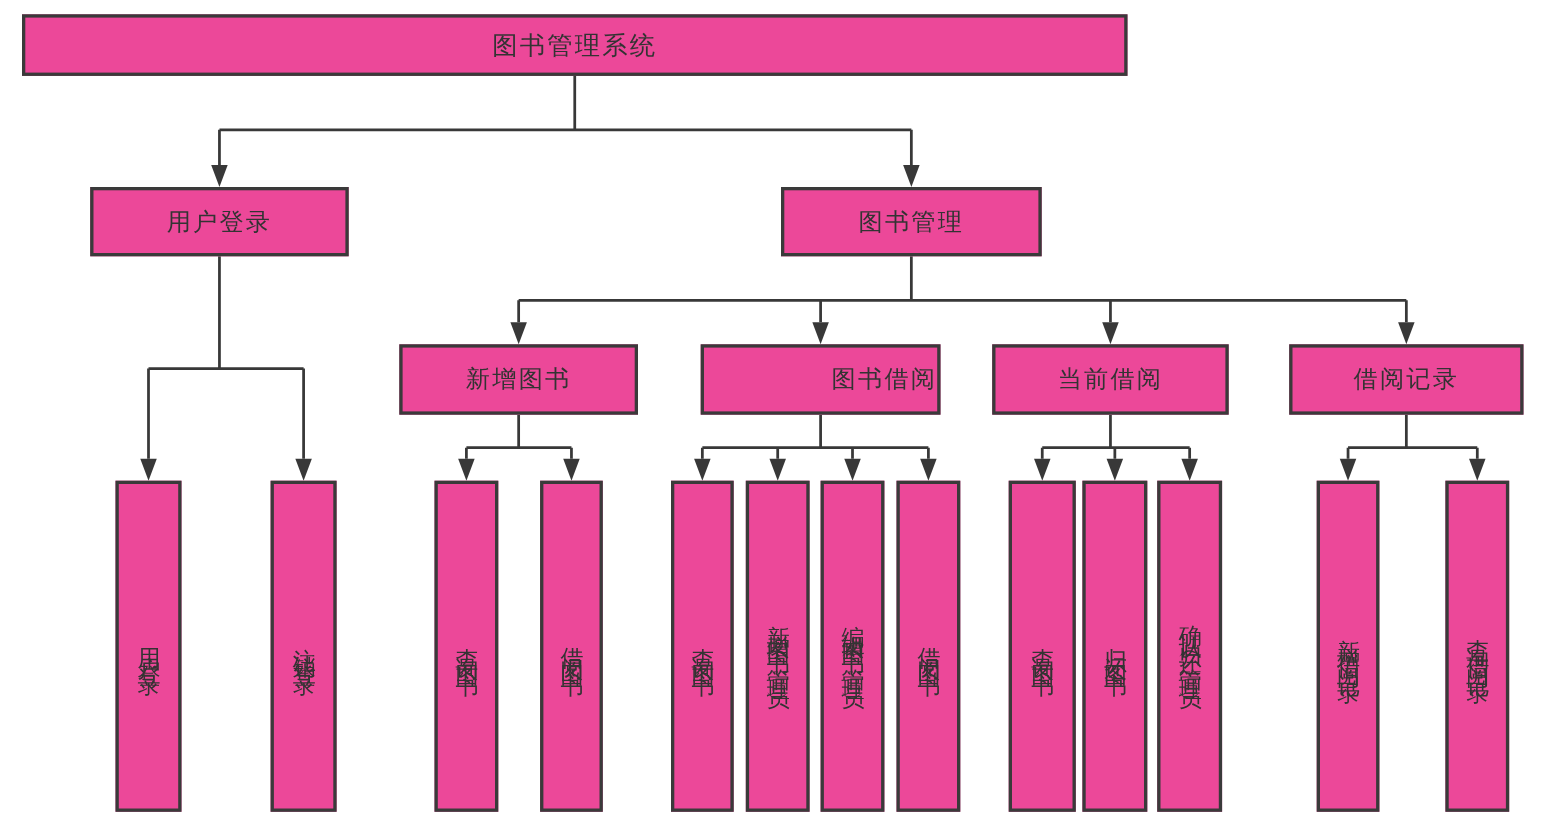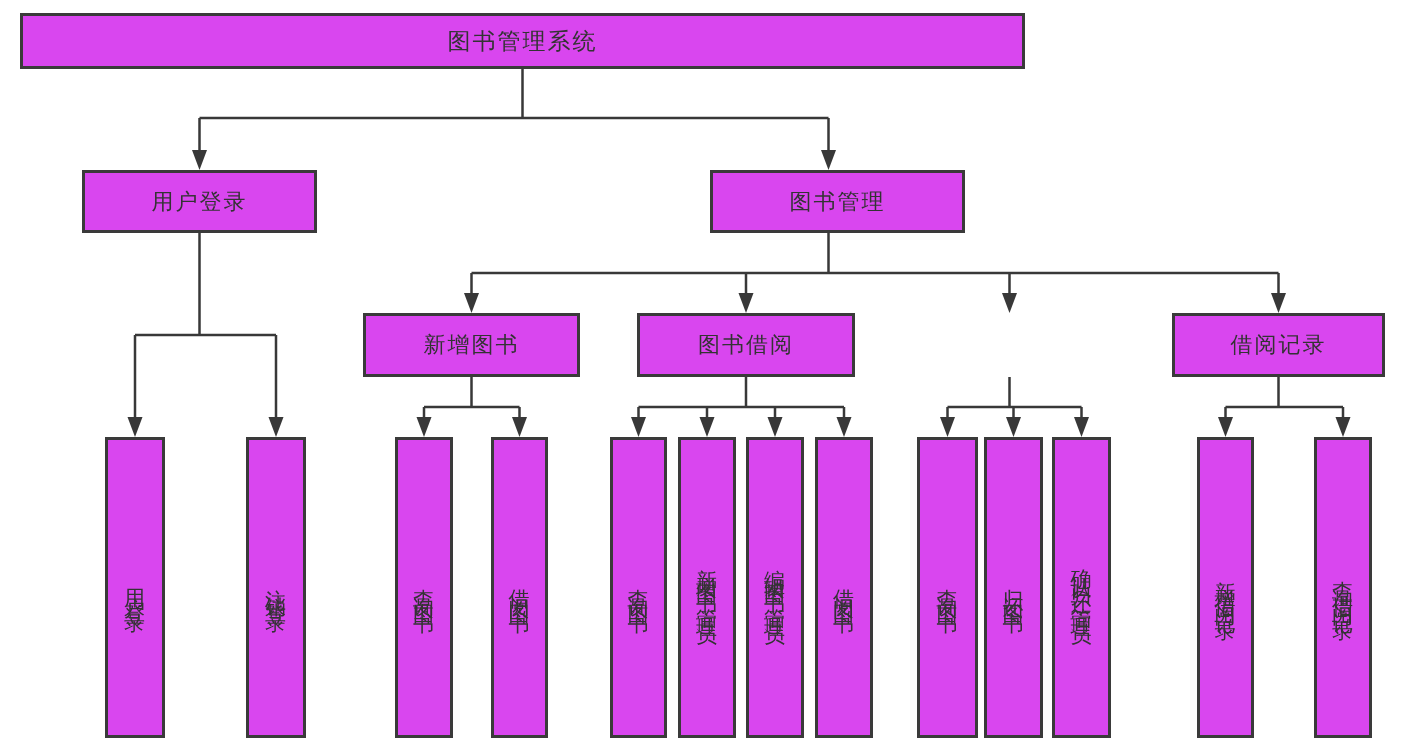--- a/index.html
+++ b/index.html
@@ -9,21 +9,21 @@
     height: 747px;
     background: #ffffff;
     font-family: "Liberation Sans", "DejaVu Sans", sans-serif;
     color: #333333;
     overflow: hidden;
   }
   .node {
     position: absolute;
     box-sizing: border-box;
     border: 3px solid #3a3a3a;
-    background: #d946ef;
+    background: #ec4899;
     display: flex;
     align-items: center;
     justify-content: center;
     text-align: center;
     color: #333333;
   }
   .node-h { font-size: 22px; letter-spacing: 2px; }
   .node-root { font-size: 23px; letter-spacing: 2px; }
   .vtext {
     writing-mode: vertical-rl;
@@ -92,29 +92,32 @@
     <polygon points="1343,437 1335.5,417 1350.5,417"></polygon>
   </svg>
 
   <div class="node node-root" style="left:20px; top:13px; width:1005px; height:56px;">
     <span>图书管理系统</span>
   </div>
 
   <div class="node node-h" style="left:82px; top:170px; width:235px; height:63px;">
     <span>用户登录</span>
   </div>
-  <div class="node node-h" style="left:710px; top:170px; width:255px; height:63px;">
+  <div class="node node-h" style="left:710px; top:170px; width:237px; height:63px;">
     <span>图书管理</span>
   </div>
 
   <div class="node node-h" style="left:363px; top:313px; width:217px; height:64px;">
     <span>新增图书</span>
   </div>
-  <div class="node node-h" style="left:637px; top:313px; width:218px; height:64px;">
+  <div class="node node-h" style="left:637px; top:313px; width:218px; height:64px;justify-content:flex-end;">
     <span>图书借阅</span>
+  </div>
+  <div class="node node-h" style="left:902px; top:313px; width:215px; height:64px;">
+    <span>当前借阅</span>
   </div>
   <div class="node node-h" style="left:1172px; top:313px; width:213px; height:64px;">
     <span>借阅记录</span>
   </div>
 
   <div class="node" style="left:105px; top:437px; width:60px; height:301px;">
     <span class="vtext">用户登录</span>
   </div>
   <div class="node" style="left:246px; top:437px; width:60px; height:301px;">
     <span class="vtext">注销登录</span>

